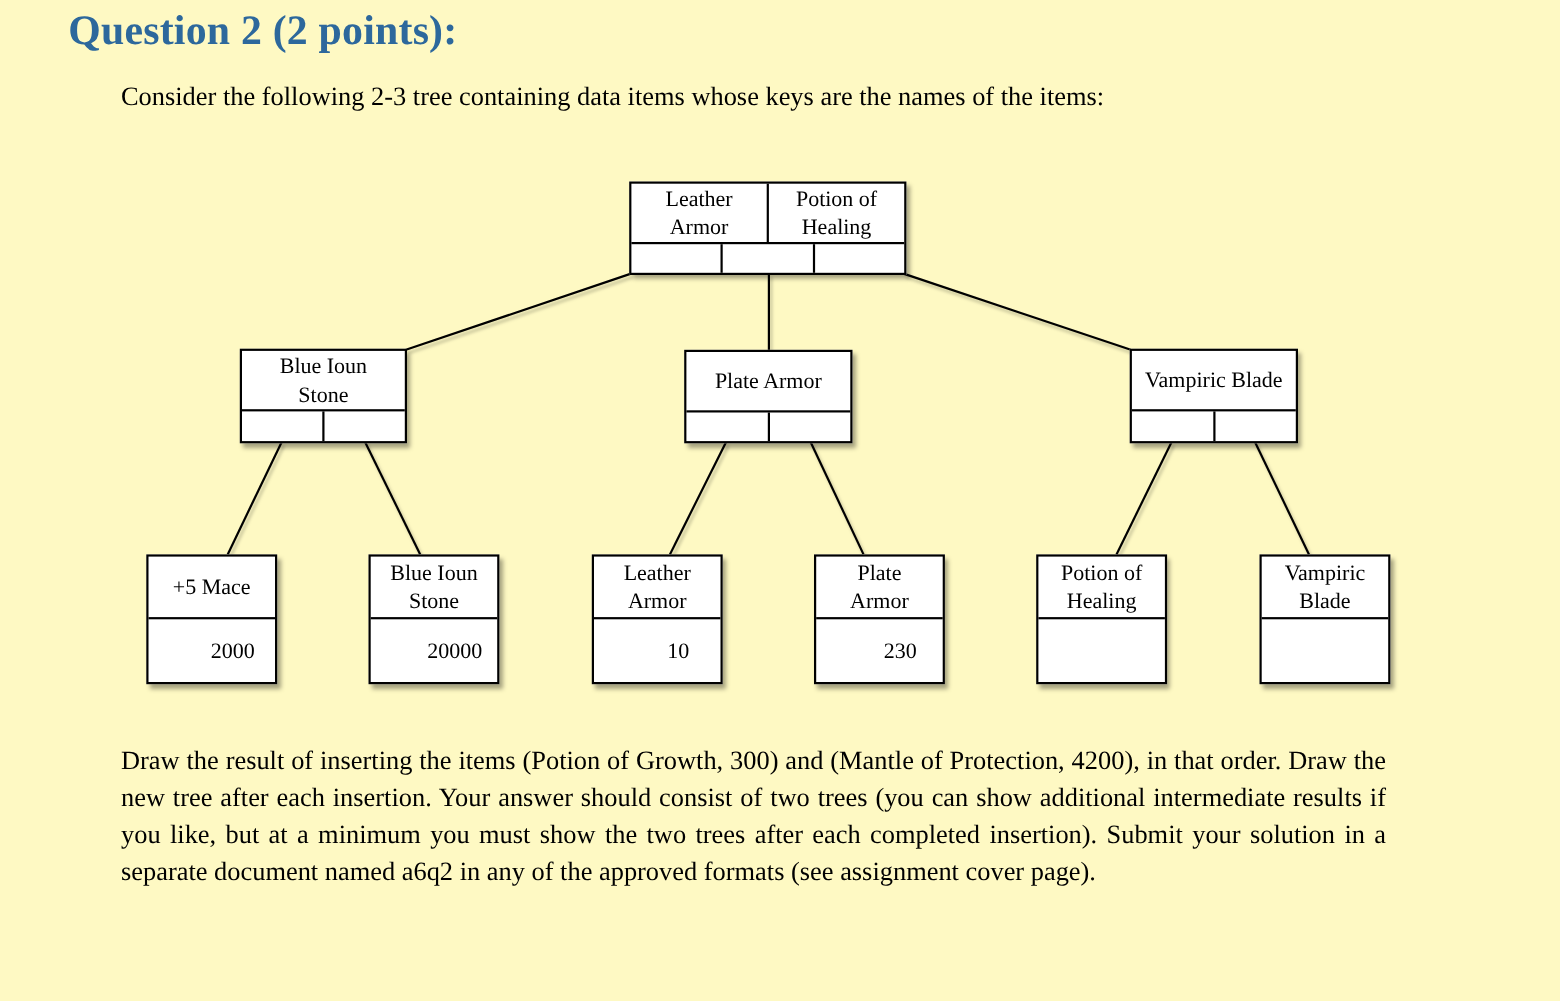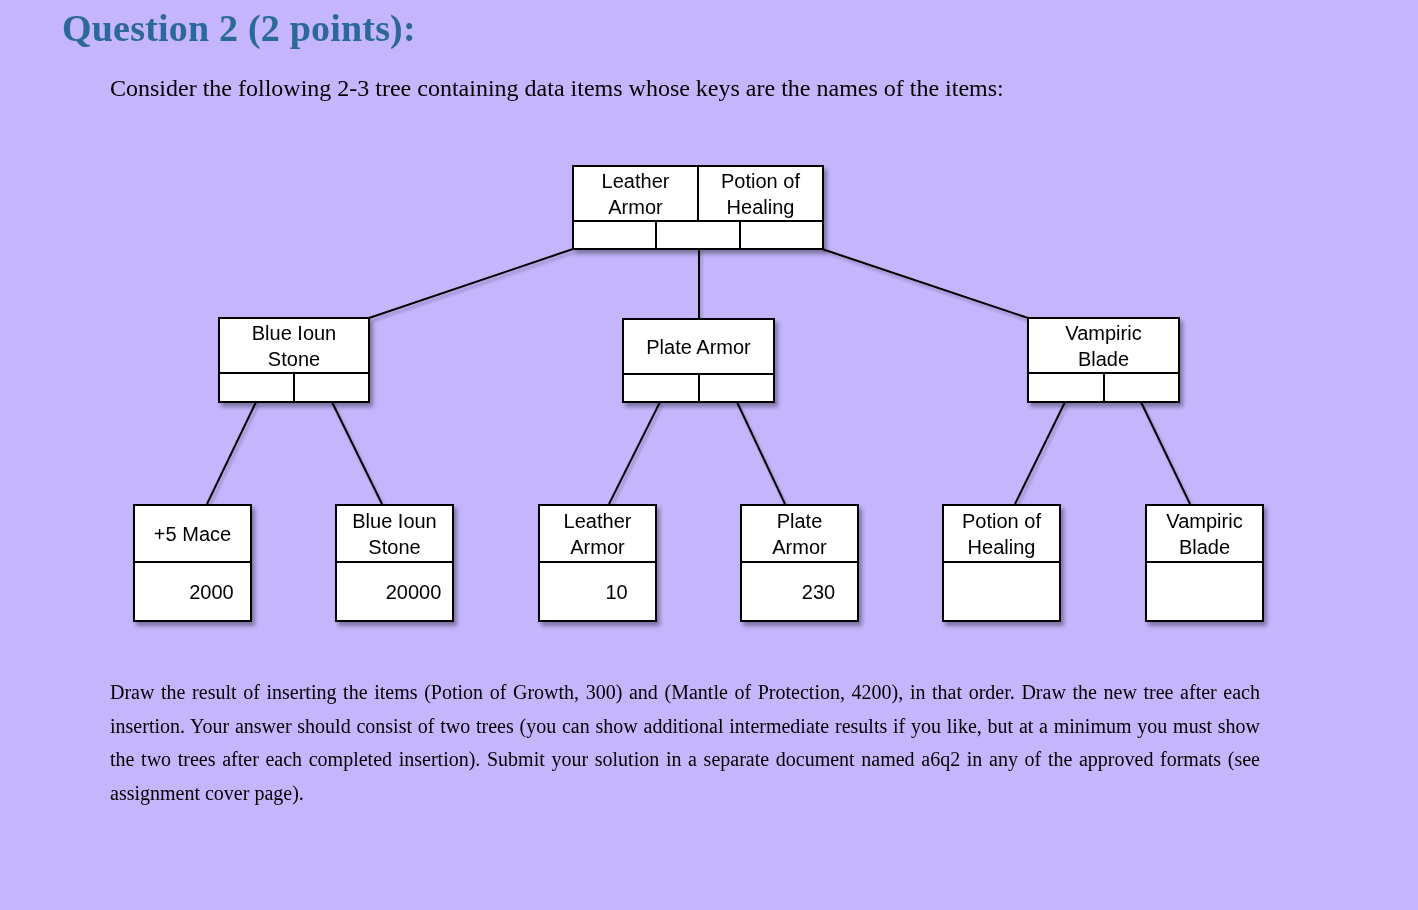--- a/index.html
+++ b/index.html
@@ -1,21 +1,21 @@
 <!DOCTYPE html>
 <html><head>
 <meta charset="utf-8">
 <style>
   * { margin: 0; padding: 0; box-sizing: border-box; }
   html, body { background: #ffffff; }
   .page {
     position: relative;
     width: 1418px;
     height: 910px;
-    background: #c4b5fd;
+    background: #fef9c3;
     font-family: "Liberation Serif", serif;
     color: #000000;
     overflow: hidden;
     padding-left: 48px;
   }
   .title {
     position: absolute;
     left: 62px;
     top: 6px;
     font-size: 38px;
@@ -31,32 +31,32 @@
     width: 1200px;
     font-size: 24px;
     line-height: 32px;
     white-space: nowrap;
   }
   .instructions {
     position: absolute;
     left: 110px;
     top: 676px;
     width: 1150px;
-    font-size: 20px;
+    font-size: 24px;
     line-height: 33.5px;
     text-align: justify;
   }
   .diagram { position: absolute; left: 0; top: 0; width: 1418px; height: 910px; }
   .edges { position: absolute; left: 0; top: 0; }
   .node {
     position: absolute;
     background: #ffffff;
     border: 2px solid #000000;
     box-shadow: 3px 4px 4px rgba(0,0,0,0.35);
-    font-family: Liberation Sans, sans-serif;
+    font-family: Liberation Serif, serif;
     font-size: 20px;
     line-height: 26px;
     text-align: center;
     display: flex;
     flex-direction: column;
   }
   .keyrow {
     height: 55px;
     border-bottom: 2px solid #000000;
     display: flex;

